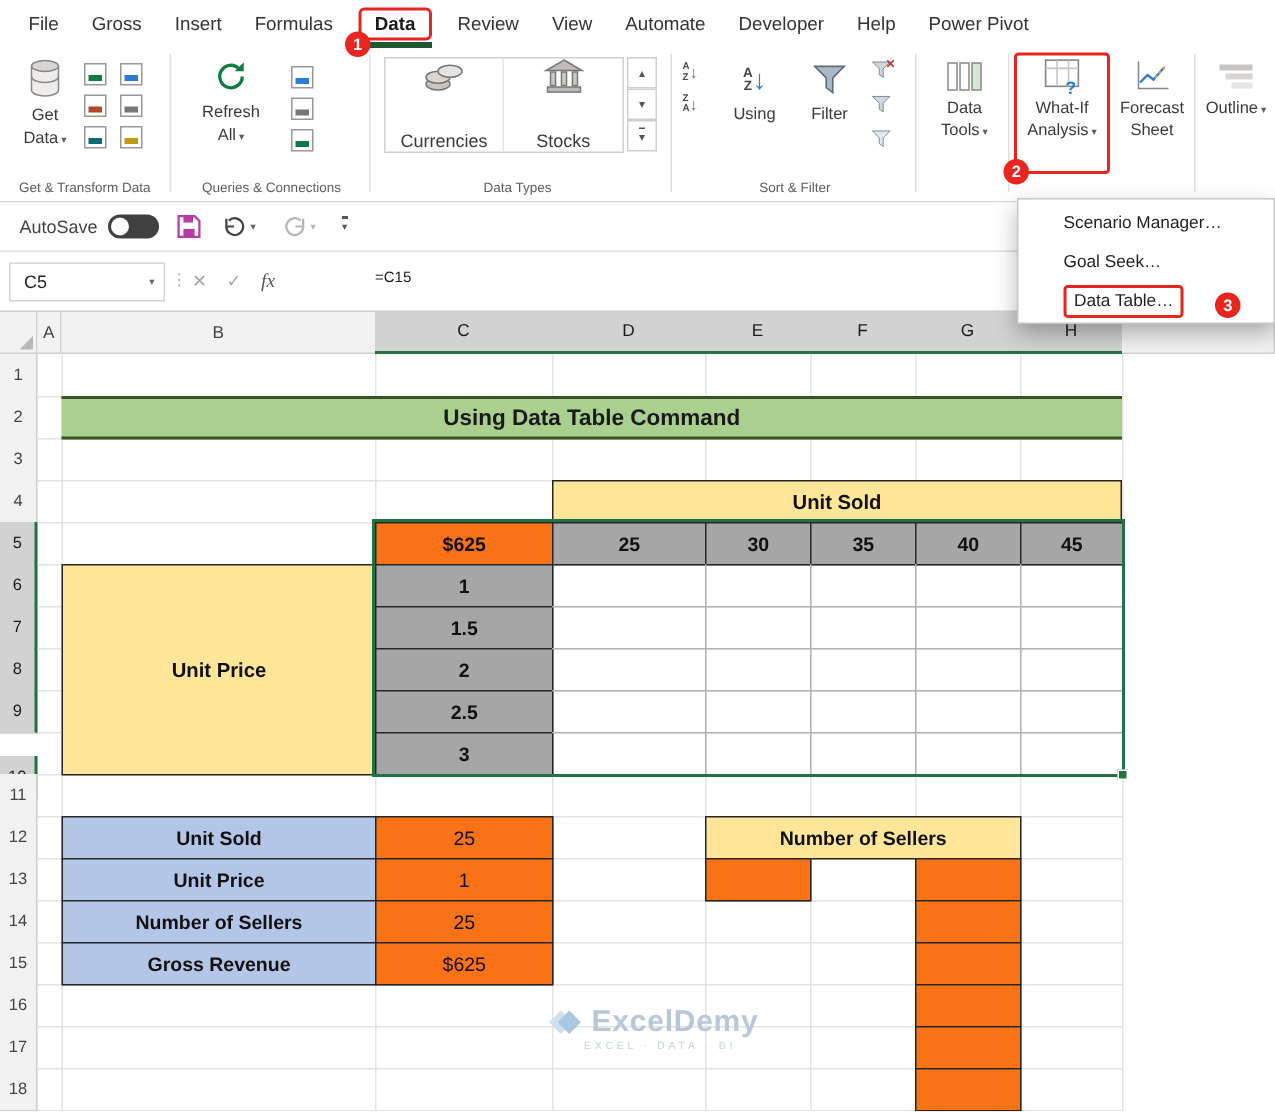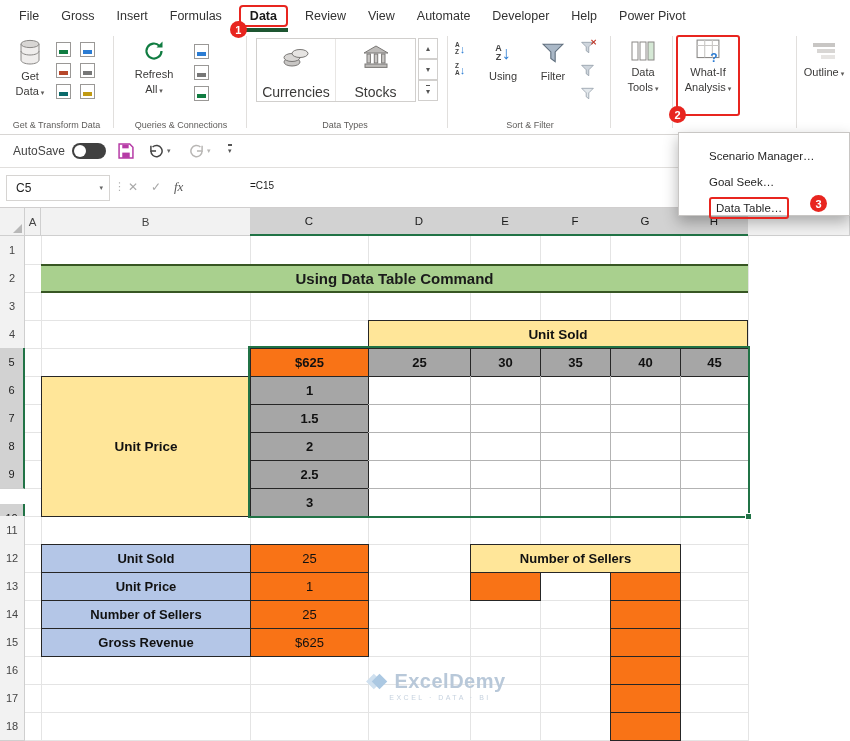--- a/index.html
+++ b/index.html
@@ -14,31 +14,31 @@
   
   .ribbon{position:absolute;left:0;top:32px;width:850px;height:103px;background:#fff;border-bottom:1px solid #d8d6d4}
   .rbtn{position:absolute;display:flex;flex-direction:column;align-items:center;gap:2px;font-size:11px;color:#3b3a39;text-align:center}
   .lbl{line-height:1.2;white-space:nowrap}
   .caret{font-size:7px;color:#5f5d5b;margin-left:2px}
   .glabel{position:absolute;bottom:4px;font-size:9px;color:#5f5d5b;text-align:center;white-space:nowrap}
   .vsep{position:absolute;top:4px;height:92px;width:1px;background:#e1dfdd}
   .mini{width:15px;height:15px;border:1px solid #9a9896;background:#fff;position:relative;display:inline-block}
   .mini i{position:absolute;left:2px;right:2px;bottom:2px;height:4px;display:block}
   .gallery{position:absolute;left:256px;top:6px;width:160px;height:64px;border:1px solid #d1cfcd;display:flex}
-  .gcard{width:79px;height:62px;display:flex;flex-direction:column;align-items:center;justify-content:flex-end;gap:12px;font-size:14px;color:#3b3a39}
+  .gcard{width:79px;height:62px;display:flex;flex-direction:column;align-items:center;justify-content:space-between;gap:12px;font-size:12px;color:#3b3a39}
   .garrow{width:20px;height:21px;border:1px solid #d1cfcd;display:flex;align-items:center;justify-content:center;font-size:8px;color:#555;background:#fff}
   
   .qat{position:absolute;left:0;top:135px;width:850px;height:33px;background:#fff;border-bottom:1px solid #e1dfdd}
   .fbar{position:absolute;left:0;top:168px;width:850px;height:40px;background:#fff;border-bottom:1px solid #d0cece}
   .namebox{position:absolute;left:6px;top:7px;width:104px;height:26px;border:1px solid #d6d4d2;background:#fff;display:flex;align-items:center;padding:0 6px 0 9px;font-size:12px;color:#222}
   
   .stepnum{position:absolute;width:17px;height:17px;border-radius:50%;background:#e8251f;color:#fff;font-size:11px;font-weight:700;display:flex;align-items:center;justify-content:center;z-index:40}
   .redframe{position:absolute;border:2px solid #e8251f;border-radius:3px;z-index:35;pointer-events:none}
   
-  .wmenu{position:absolute;left:678px;top:132px;width:172px;height:84px;background:#fff;border:1px solid #c8c6c4;box-shadow:0 6px 14px rgba(0,0,0,.3);z-index:30;padding-top:10px}
+  .wmenu{position:absolute;left:678px;top:132px;width:172px;height:84px;background:#fff;border:1px solid #c8c6c4;box-shadow:0 6px 14px rgba(0,0,0,.3);z-index:30;padding-top:3px}
   .menuitem{height:26px;display:flex;align-items:center;padding-left:30px;font-size:11.5px;color:#1f1f1f}
   .redbox-inline{border:2px solid #e8251f;border-radius:3px;padding:0 5px;line-height:18px}
   
   #sheet{position:absolute;left:0;top:208px;width:850px;height:533px;background:#fff;overflow:hidden}
   .colh{position:absolute;top:0;height:28px;background:#f2f2f2;border-right:1px solid #cfcfcf;border-bottom:1px solid #cfcfcf;display:flex;align-items:center;justify-content:center;font-size:11.5px;color:#444}
   .colh.sel{background:#d2d2d2;border-bottom:2px solid #217346;color:#1b1b1b}
   .rowh{position:absolute;left:0;width:25px;height:29px;background:#f2f2f2;border-right:1px solid #cfcfcf;border-bottom:1px solid #cfcfcf;display:flex;align-items:center;justify-content:center;font-size:11px;color:#444}
   .rowh.sel{background:#d2d2d2;border-right:2px solid #217346;color:#1b1b1b}
   .cell{position:absolute;border:1px solid #262626;display:flex;align-items:center;justify-content:center;font-size:13px;background:#f97316;color:#111}
   .bold{font-weight:700}
@@ -232,20 +232,31 @@
             <text x="13" y="21.5" font-size="11" fill="#2b7cd3" font-weight="bold">?</text>
           </svg>
       </span>
       <span class="lbl">What-If</span>
       <span class="lbl"><span>Analysis</span><span class="caret">▾</span></span>
     </div>
     <div class="redframe" style="left:676px;top:3px;width:64px;height:81px">
       <span class="stepnum" style="left:-9px;bottom:-9px">2</span>
     </div>
 
+    <div class="rbtn" style="left:744px;top:6px;width:48px">
+      <span style="height:26px;display:flex;align-items:center">
+        <svg width="24" height="22" viewBox="0 0 24 22">
+            <path d="M3 1v18h20" fill="none" stroke="#8a8886"></path>
+            <path d="M4 15l5-5 4 3 7-8" fill="none" stroke="#2b7cd3" stroke-width="1.6"></path>
+            <path d="M14 12l7-8" fill="none" stroke="#e8a33d" stroke-width="1.4" stroke-dasharray="2 2"></path>
+          </svg>
+      </span>
+      <span class="lbl">Forecast</span>
+      <span class="lbl">Sheet</span>
+    </div>
     <div class="vsep" style="left:796px"></div>
 
     <div class="rbtn" style="left:802px;top:6px;width:44px">
       <span style="height:26px;display:flex;align-items:center">
         <svg width="24" height="20" viewBox="0 0 24 20">
             <rect x="1" y="2" width="22" height="4" fill="#c8c6c4"></rect>
             <rect x="5" y="8" width="18" height="4" fill="#d8d6d4"></rect>
             <rect x="9" y="14" width="14" height="4" fill="#e6e4e2"></rect>
           </svg>
       </span>

